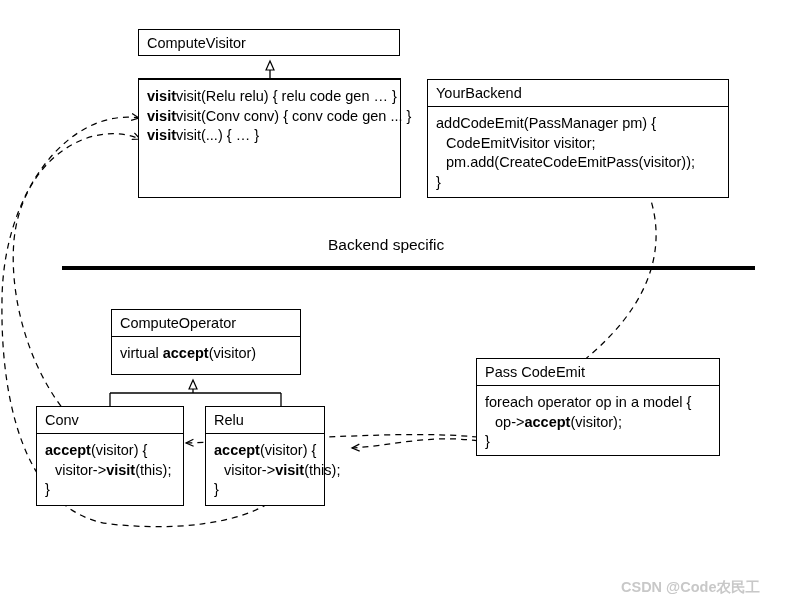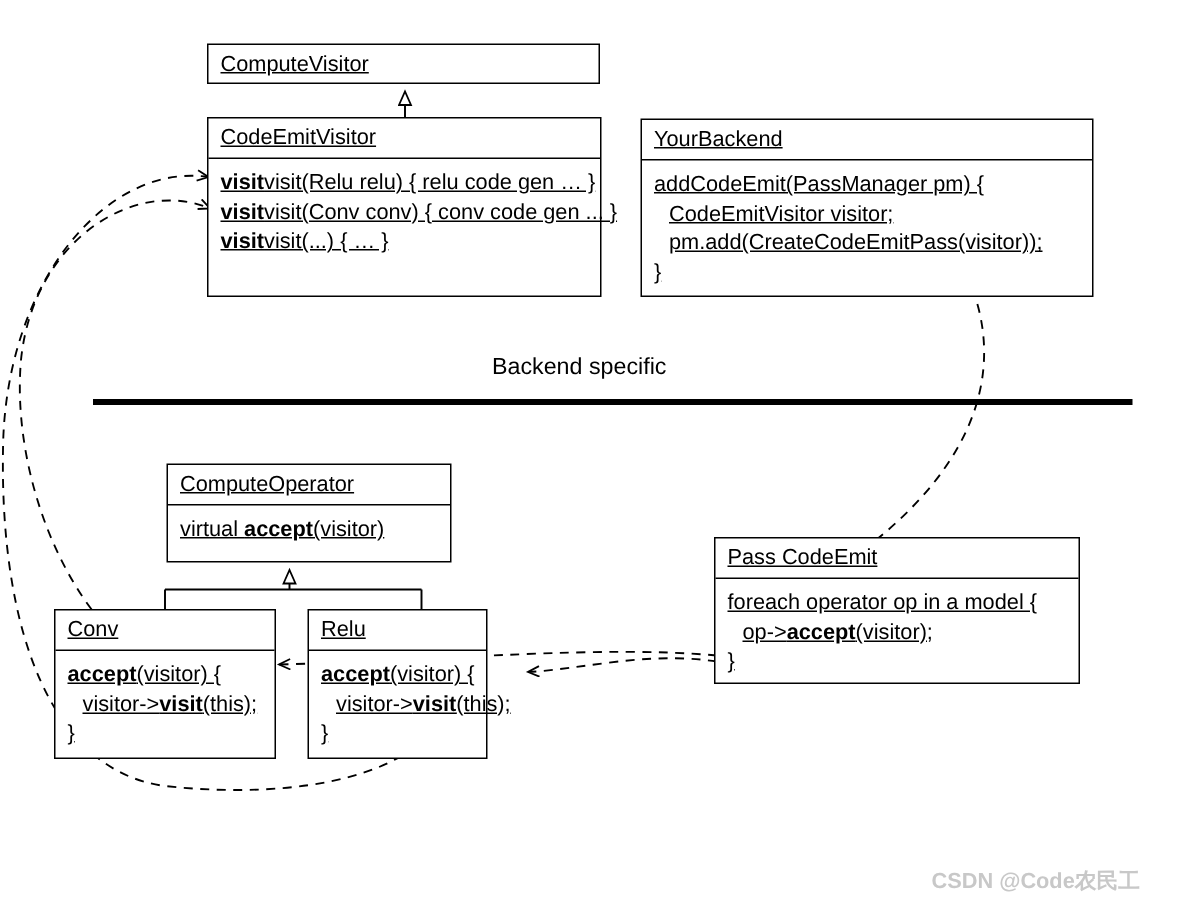--- a/index.html
+++ b/index.html
@@ -2,21 +2,21 @@
 <html><head>
 <meta charset="utf-8">
 <style>
   html,body{margin:0;padding:0;background:#ffffff;}
   body{width:801px;height:601px;position:relative;overflow:hidden;
        font-family:"Liberation Sans","DejaVu Sans",sans-serif;color:#000;}
   #canvas{position:absolute;inset:0;width:801px;height:601px;}
   svg.layer{position:absolute;left:0;top:0;width:801px;height:601px;
             pointer-events:none;}
   .uml-box{position:absolute;border:1.4px solid #000;background:#fff;
-           box-sizing:border-box;text-decoration:underline;}
+           box-sizing:border-box;}
   .uml-title{padding:4px 8px 3px 8px;font-size:14.5px;line-height:19px;
              white-space:nowrap;}
   .uml-sep{height:1.4px;background:#000;}
   .uml-body{padding:7px 8px 6px 8px;font-size:14.5px;line-height:19.5px;}
   .uml-body .ln{white-space:pre;}
   b{font-weight:bold;}
   .band-label{position:absolute;font-size:15.5px;white-space:nowrap;}
   .thick-divider{position:absolute;background:#000;}
   .watermark{position:absolute;font-size:14.5px;color:#c8c8c8;
              white-space:nowrap;font-weight:bold;}
@@ -75,21 +75,20 @@
       <path d="M294,470 C286,516 200,534 110,524 C34,514 0,420 2,300
                C3,190 70,108 139,118" fill="none" stroke="#000" stroke-width="1.25" stroke-dasharray="6 5" marker-end="url(#openarrow)"></path>
     </g>
   </svg>
 
   <div class="uml-box" style="left:138px;top:29px;width:262px;height:27px;">
     <div class="uml-title">ComputeVisitor</div>
   </div>
 
   <div class="uml-box" style="left:138px;top:78px;width:263px;height:120px;">
-    <div class="uml-title">CodeEmitVisitor</div>
     <div class="uml-sep"></div>
     <div class="uml-body">
       <div class="ln"><b>visit</b><span>visit(Relu relu) { relu code gen … }</span></div>
       <div class="ln"><b>visit</b><span>visit(Conv conv) { conv code gen ... }</span></div>
       <div class="ln"><b>visit</b><span>visit(...) { … }</span></div>
     </div>
   </div>
 
   <div class="uml-box" style="left:427px;top:79px;width:302px;height:119px;">
     <div class="uml-title">YourBackend</div>

